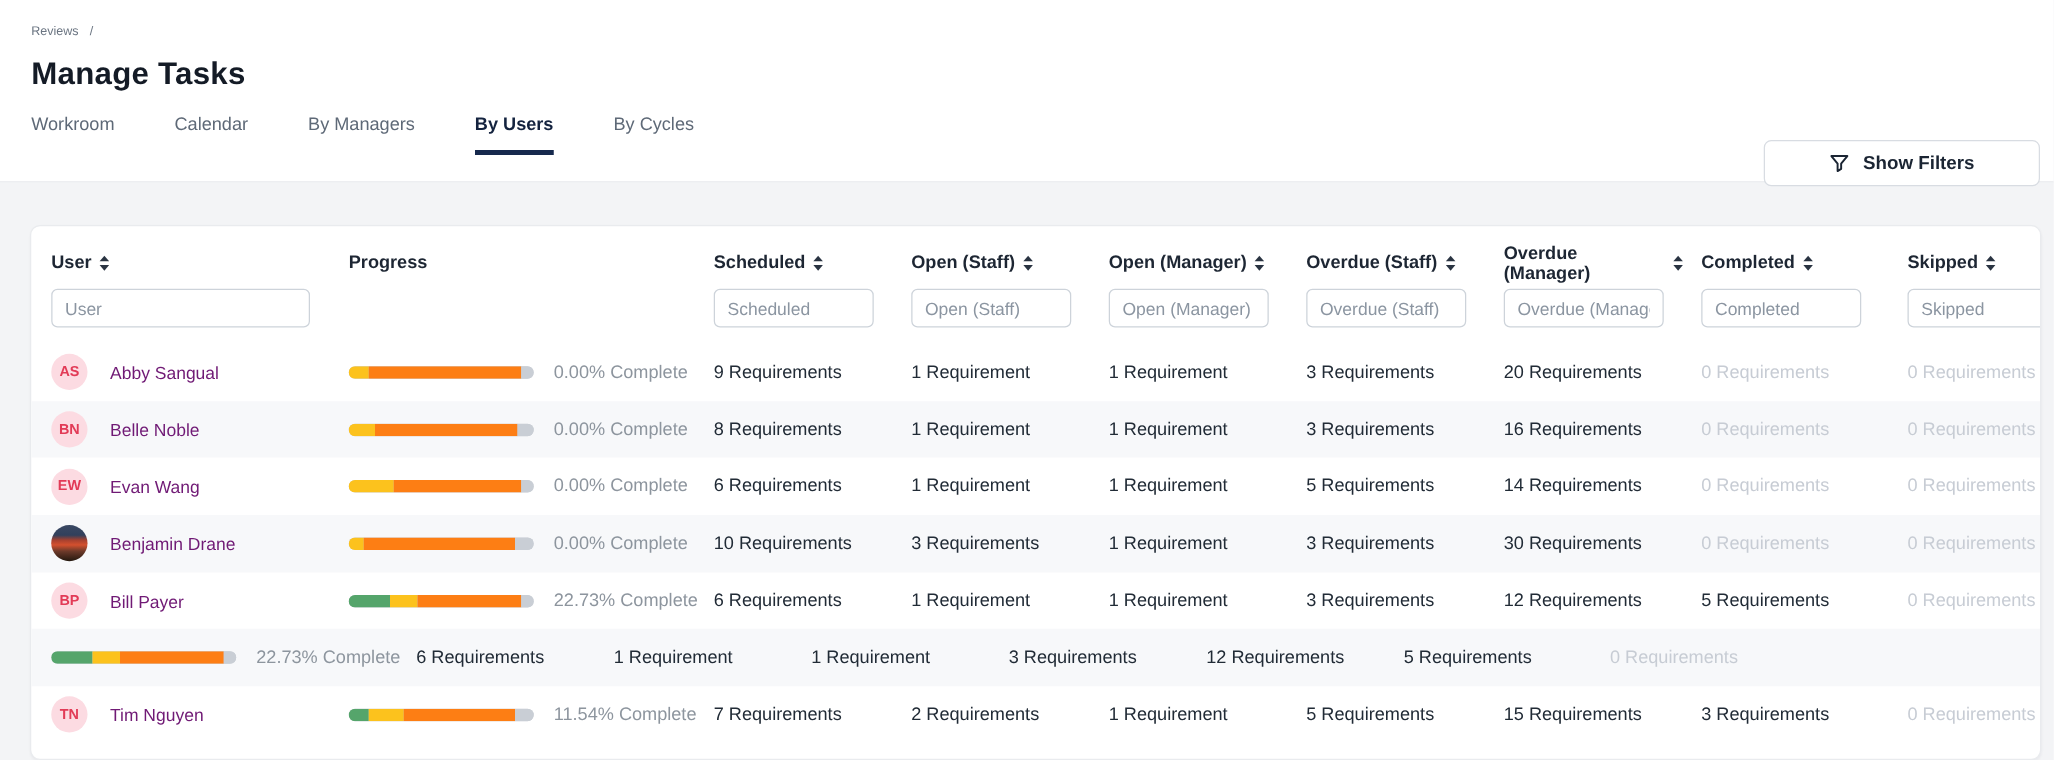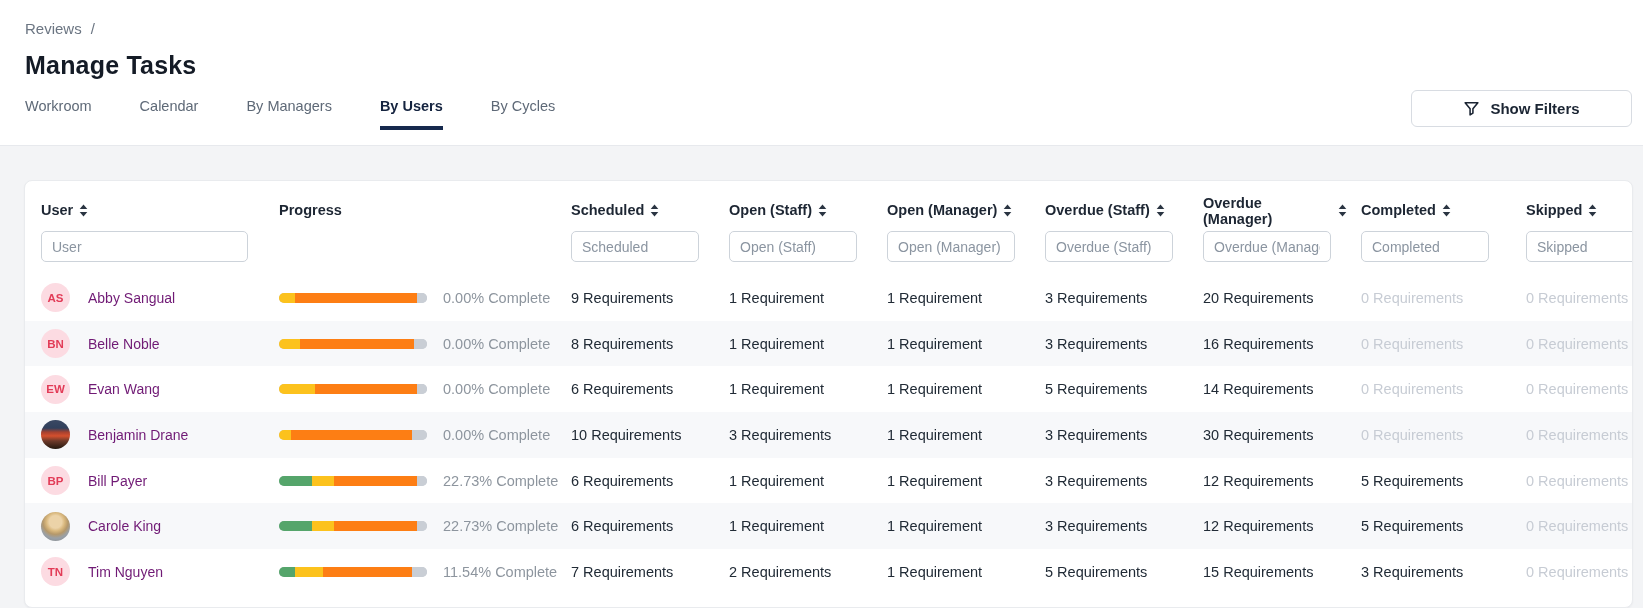--- a/index.html
+++ b/index.html
@@ -12,21 +12,21 @@
   
   .page-header {
     position:relative;
     background:#ffffff;
     height:146px;
     border-bottom:1px solid #e7e9ed;
     padding:0 0 0 25px;
   }
   .breadcrumb {
     padding-top:20px;
-    font-size:15px;
+    font-size:10px;
     color:#6b7582;
     display:flex; gap:9px; align-items:flex-start;
   }
   .breadcrumb .crumb-link { cursor:pointer; }
   .page-title {
     margin-top:14px;
     font-size:25px;
     font-weight:700;
     color:#141b26;
     letter-spacing:.2px;
@@ -45,21 +45,21 @@
     cursor:pointer;
     white-space:nowrap;
   }
   .tab.active {
     color:#14233f;
     font-weight:700;
     border-bottom:4px solid #16294d;
   }
   .show-filters-btn {
     position:absolute;
-    top:90px;
+    top:112px;
     right:11px;
     height:37px;
     width:221px;
     background:#ffffff;
     border:1px solid #d8dce2;
     border-radius:6px;
     display:flex;
     align-items:center;
     justify-content:center;
     gap:10px;
@@ -373,24 +373,20 @@
             </div>
             <div class="t-cell col-scheduled"><span class="cell-text">6 Requirements</span></div>
             <div class="t-cell col-open_staff"><span class="cell-text">1 Requirement</span></div>
             <div class="t-cell col-open_manager"><span class="cell-text">1 Requirement</span></div>
             <div class="t-cell col-overdue_staff"><span class="cell-text">3 Requirements</span></div>
             <div class="t-cell col-overdue_manager"><span class="cell-text">12 Requirements</span></div>
             <div class="t-cell col-completed"><span class="cell-text">5 Requirements</span></div>
             <div class="t-cell col-skipped"><span class="cell-text muted">0 Requirements</span></div>
           </div>
           <div class="t-row">
-            <div class="t-cell col-user user-cell">
-              <div class="avatar photo-2"></div>
-              <span class="user-name">Carole King</span>
-            </div>
             <div class="t-cell col-progress progress-cell">
               <div class="pbar">
                 <div class="seg green" style="width: 22%;"></div>
                 <div class="seg yellow" style="width: 15%;"></div>
                 <div class="seg orange" style="width: 56%;"></div>
                 <div class="seg gray" style="width: 7%;"></div>
               </div>
               <span class="pct-label">22.73% Complete</span>
             </div>
             <div class="t-cell col-scheduled"><span class="cell-text">6 Requirements</span></div>

